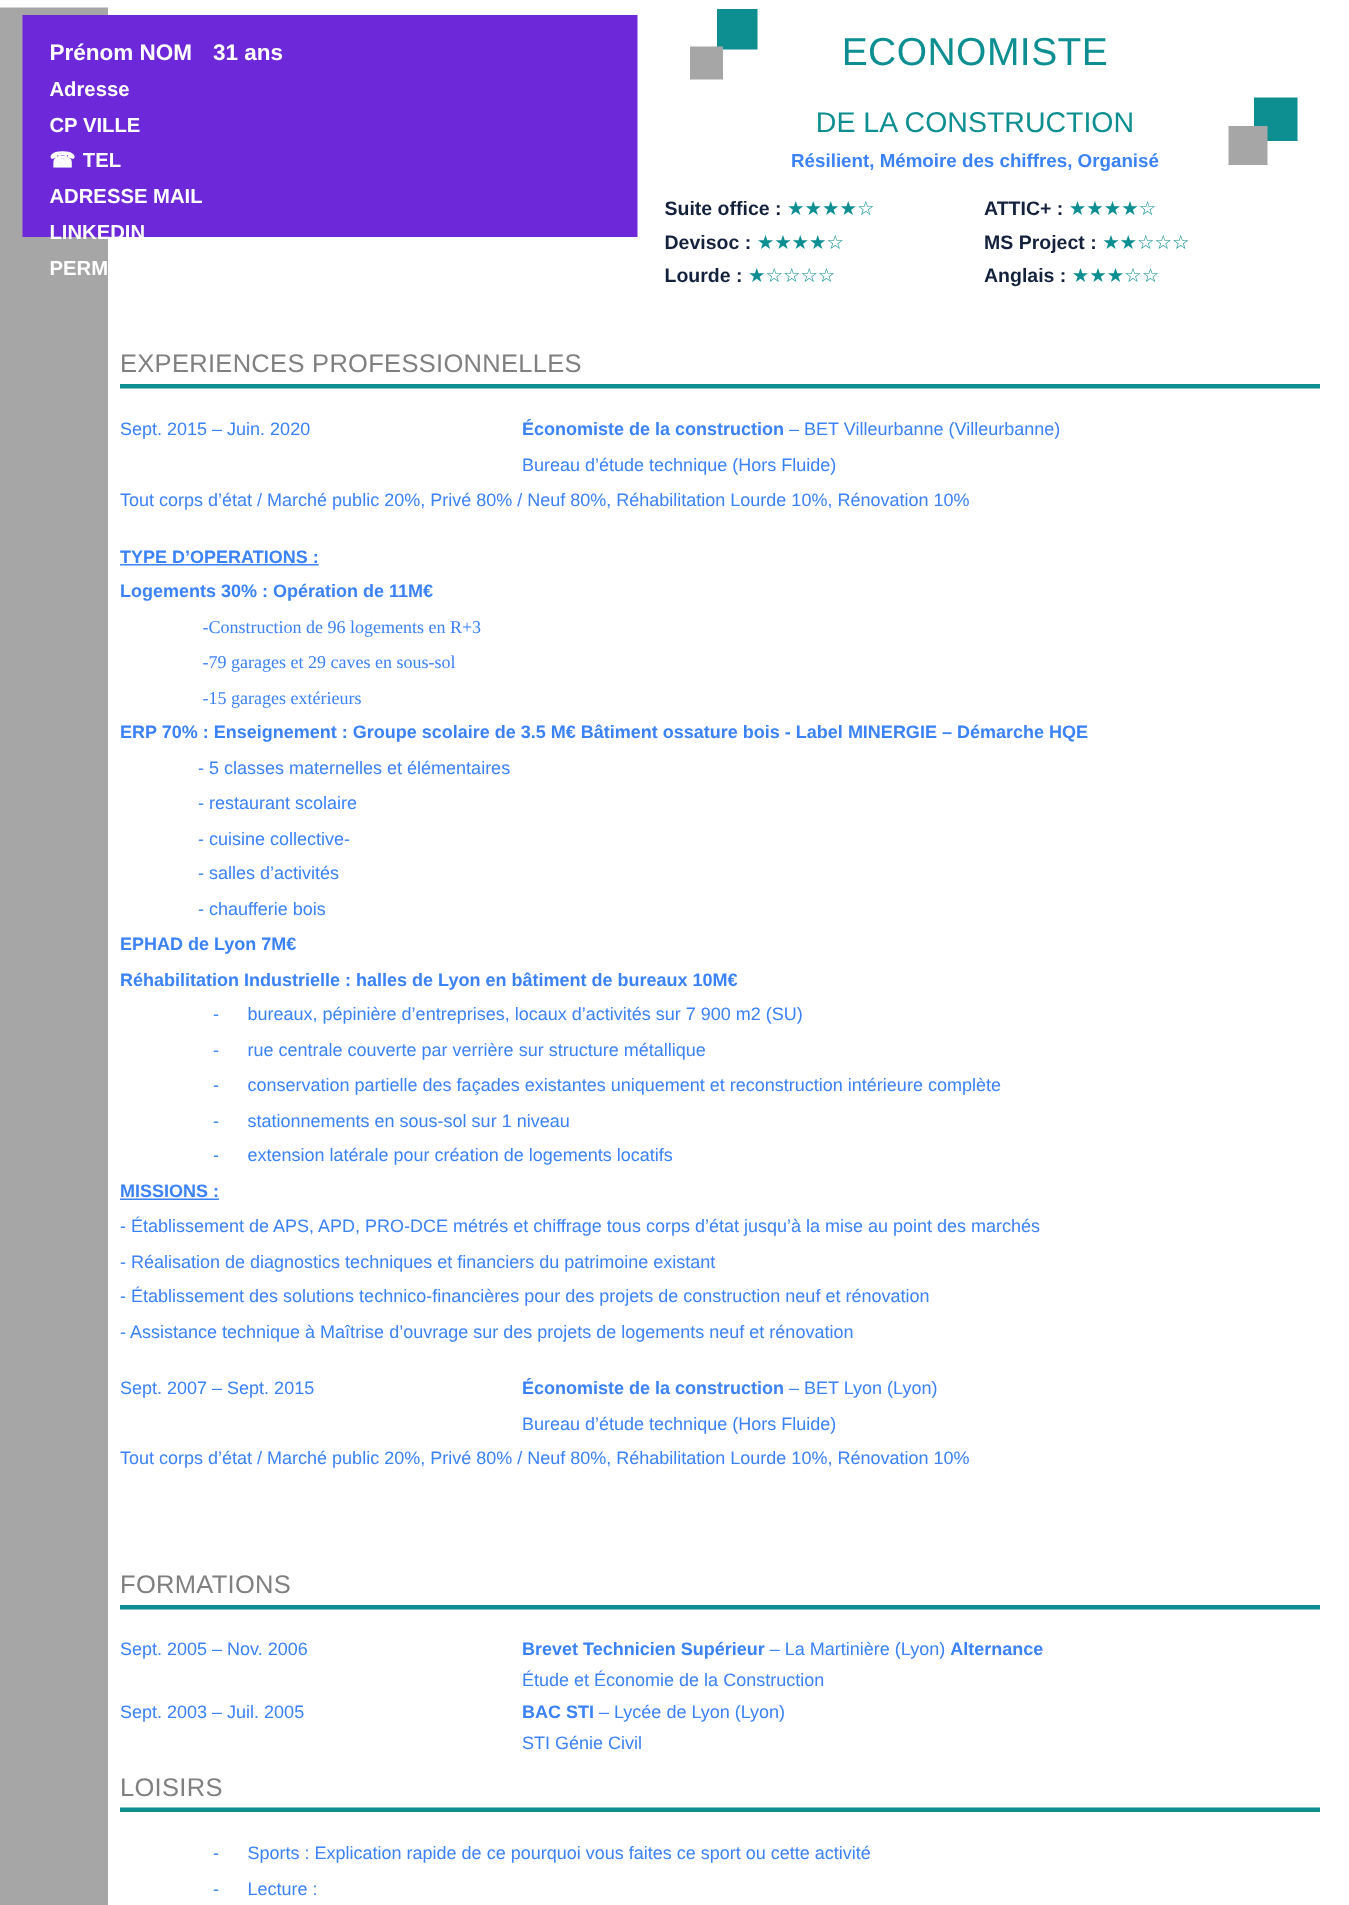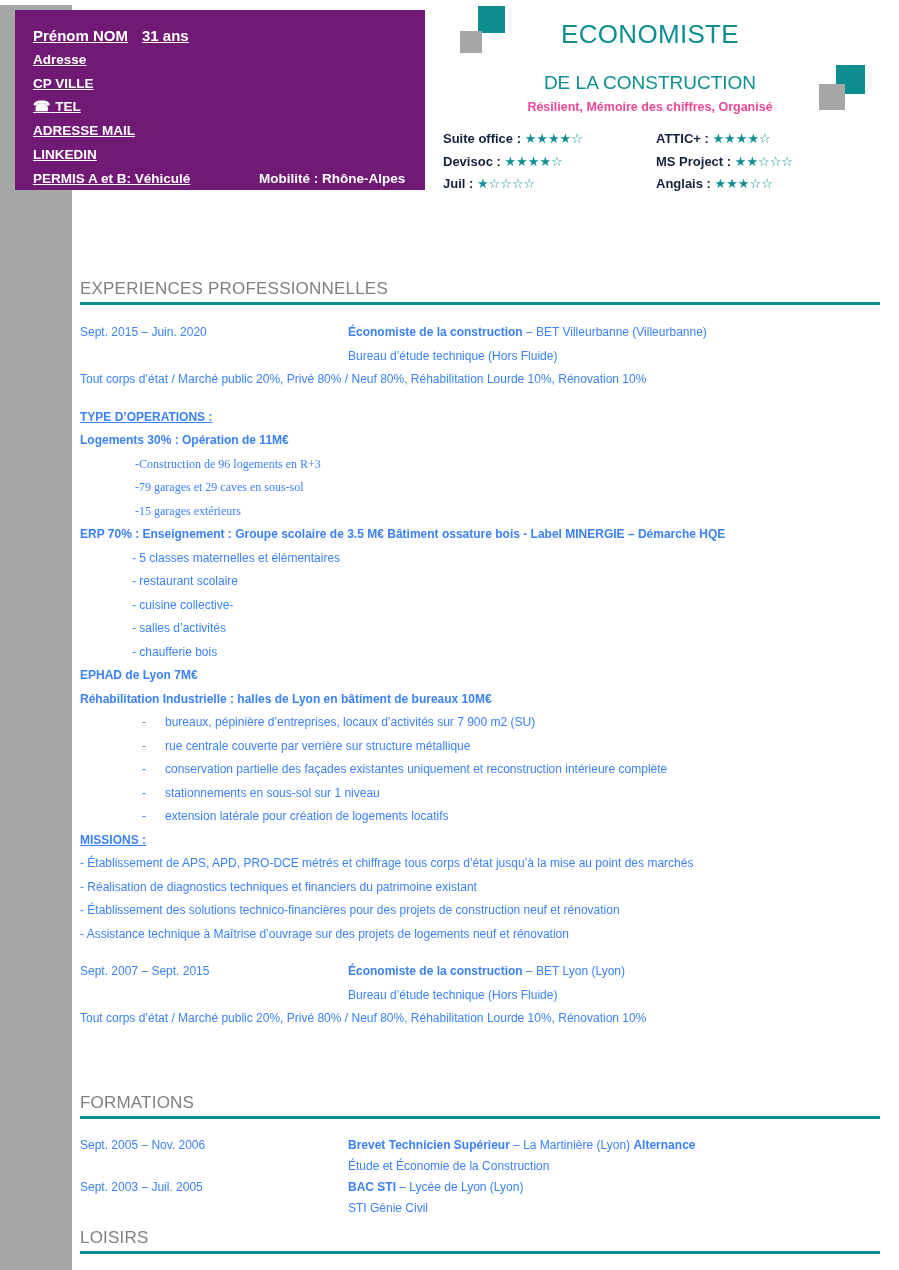--- a/index.html
+++ b/index.html
@@ -19,29 +19,28 @@
     position: absolute;
     left: 0; top: 5px;
     width: 72px; height: 1265px;
     background: #a6a6a6;
   }
 
   
   .contact-card {
     position: absolute;
     left: 15px; top: 10px;
-    width: 410px; height: 180px;
-    background: #701a75;
+    width: 410px; height: 148px;
+    background: #6d28d9;
     color: #ffffff;
     padding: 14px 0 0 18px;
     font-size: 13.5px;
     font-weight: bold;
     line-height: 23.8px;
     z-index: 3;
-    text-decoration: underline;
   }
   .contact-card .line { white-space: nowrap; }
   .name-line { font-size: 15px; }
   .name-line .age { margin-left: 14px; }
   .perm-line { position: relative; }
   .perm-line .mobility { position:absolute; left: 226px; top:0; }
   .tel-glyph { font-size: 14px; letter-spacing: 1px; }
 
   
   .sq { position: absolute; z-index: 1; }
@@ -65,21 +64,21 @@
     letter-spacing: 0.3px;
     line-height: 32px;
   }
   .title-sub {
     color: #0d8e91;
     font-size: 19px;
     line-height: 26px;
     margin-top: 20px;
   }
   .title-tag {
-    color: #ec4899;
+    color: #3b82f6;
     font-size: 12.5px;
     font-weight: bold;
     line-height: 22px;
   }
 
   
   .skills {
     position: absolute;
     left: 443px; top: 128px;
     width: 440px;
@@ -89,21 +88,20 @@
   }
   .skill-row { display: flex; line-height: 22.5px; }
   .skill-col { width: 213px; white-space: nowrap; }
   .stars { color: #0d8e91; letter-spacing: 0px; font-weight: normal; }
 
   
   .section {
     position: absolute;
     left: 80px;
     width: 800px;
-    margin-top: 46px;
   }
   .section-title {
     color: #808080;
     font-size: 17px;
     letter-spacing: 0.2px;
     line-height: 22px;
     padding-bottom: 2px;
   }
   .section-rule {
     height: 3px;
@@ -178,21 +176,21 @@
       <span>Devisoc :</span>
       <span class="stars">★★★★☆</span>
     </div>
     <div class="skill-col">
       <span>MS Project :</span>
       <span class="stars">★★☆☆☆</span>
     </div>
   </div>
   <div class="skill-row">
     <div class="skill-col">
-      <span>Juil :</span>
+      <span>Lourde :</span>
       <span class="stars">★☆☆☆☆</span>
     </div>
     <div class="skill-col">
       <span>Anglais :</span>
       <span class="stars">★★★☆☆</span>
     </div>
   </div>
 </div>
 
 <div class="section" style="top:232px;">
@@ -276,16 +274,16 @@
     </div>
   </div>
 </div>
 
 <div class="section" style="top:1181px;">
   <div class="section-title">LOISIRS</div>
   <div class="section-rule"></div>
 
   <div class="body-text">
     <div class="spacer-xs"></div>
-    <div class="dash-row"><span class="dash">-</span></div>
+    <div class="dash-row"><span class="dash">-</span><span>Sports : Explication rapide de ce pourquoi vous faites ce sport ou cette  activité</span></div>
     <div class="dash-row"><span class="dash">-</span><span>Lecture :</span></div>
   </div>
 </div>
 
 </body></html>

